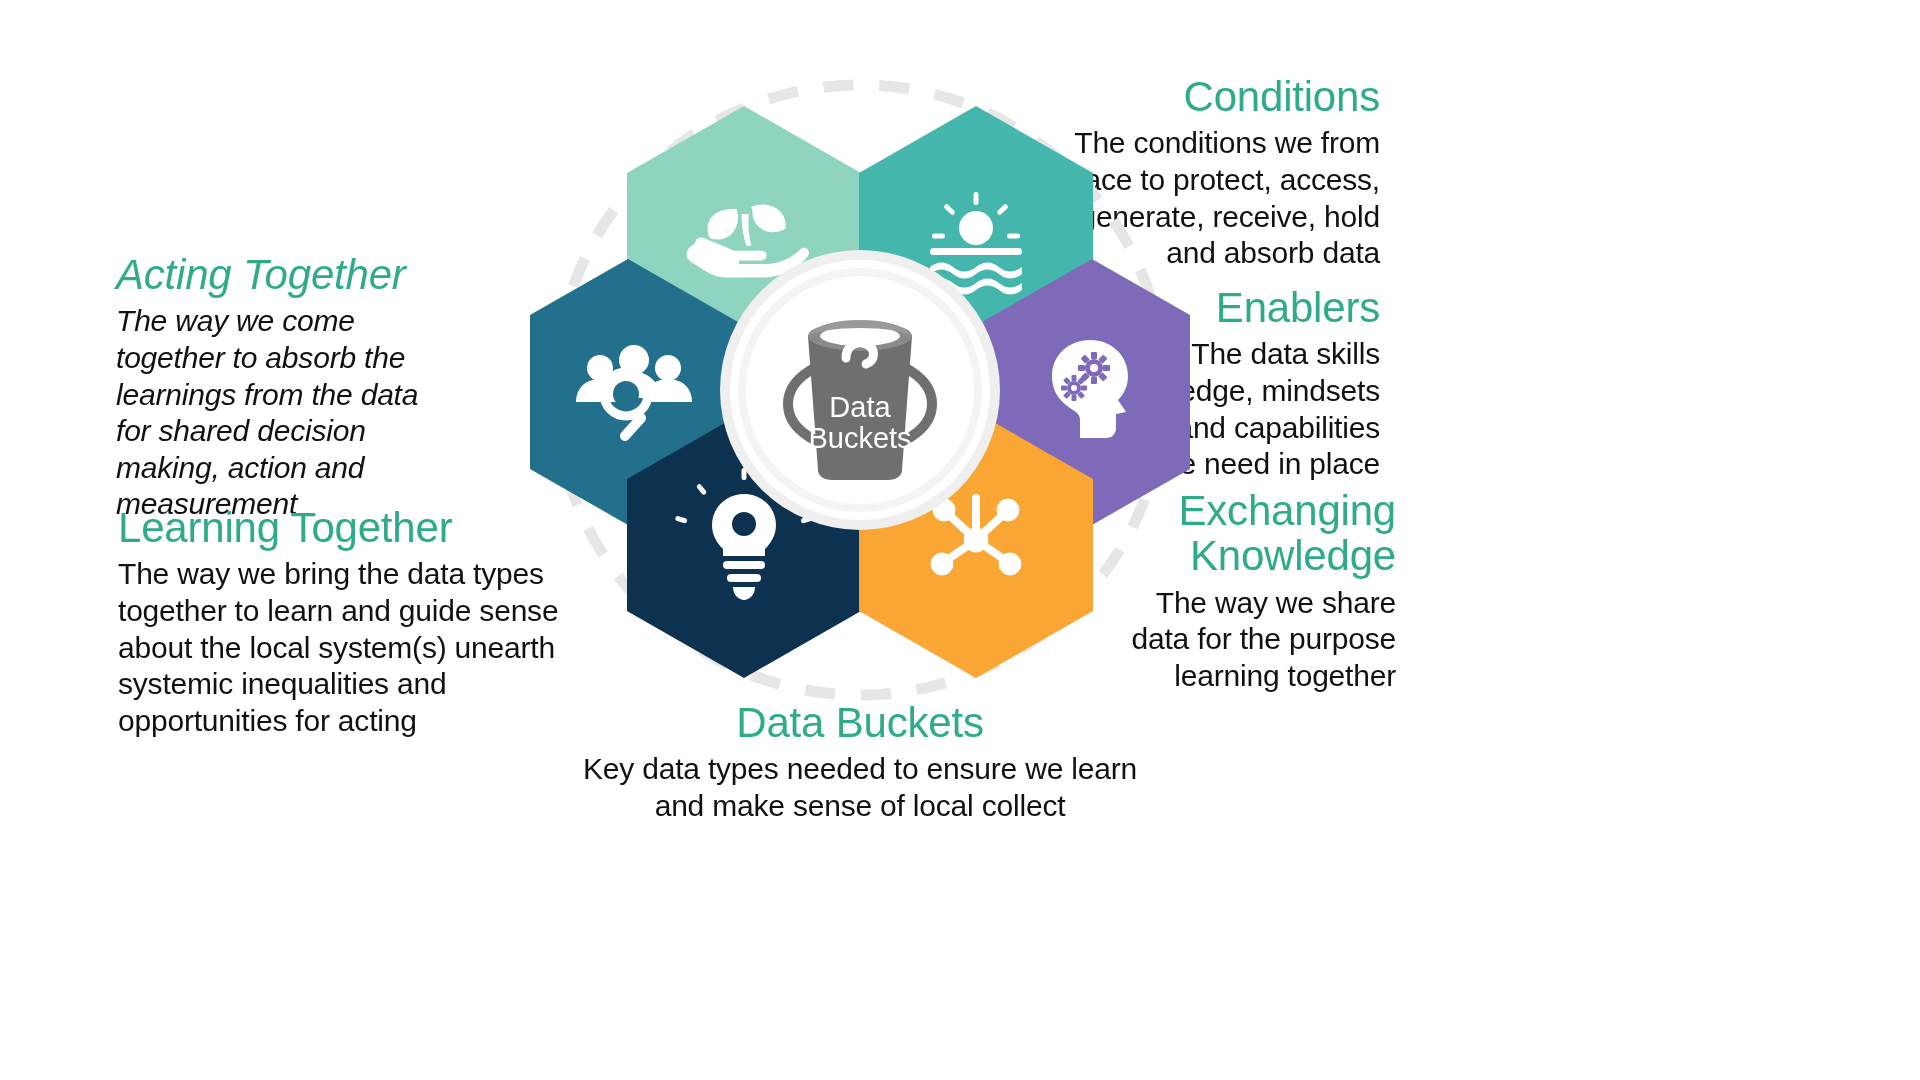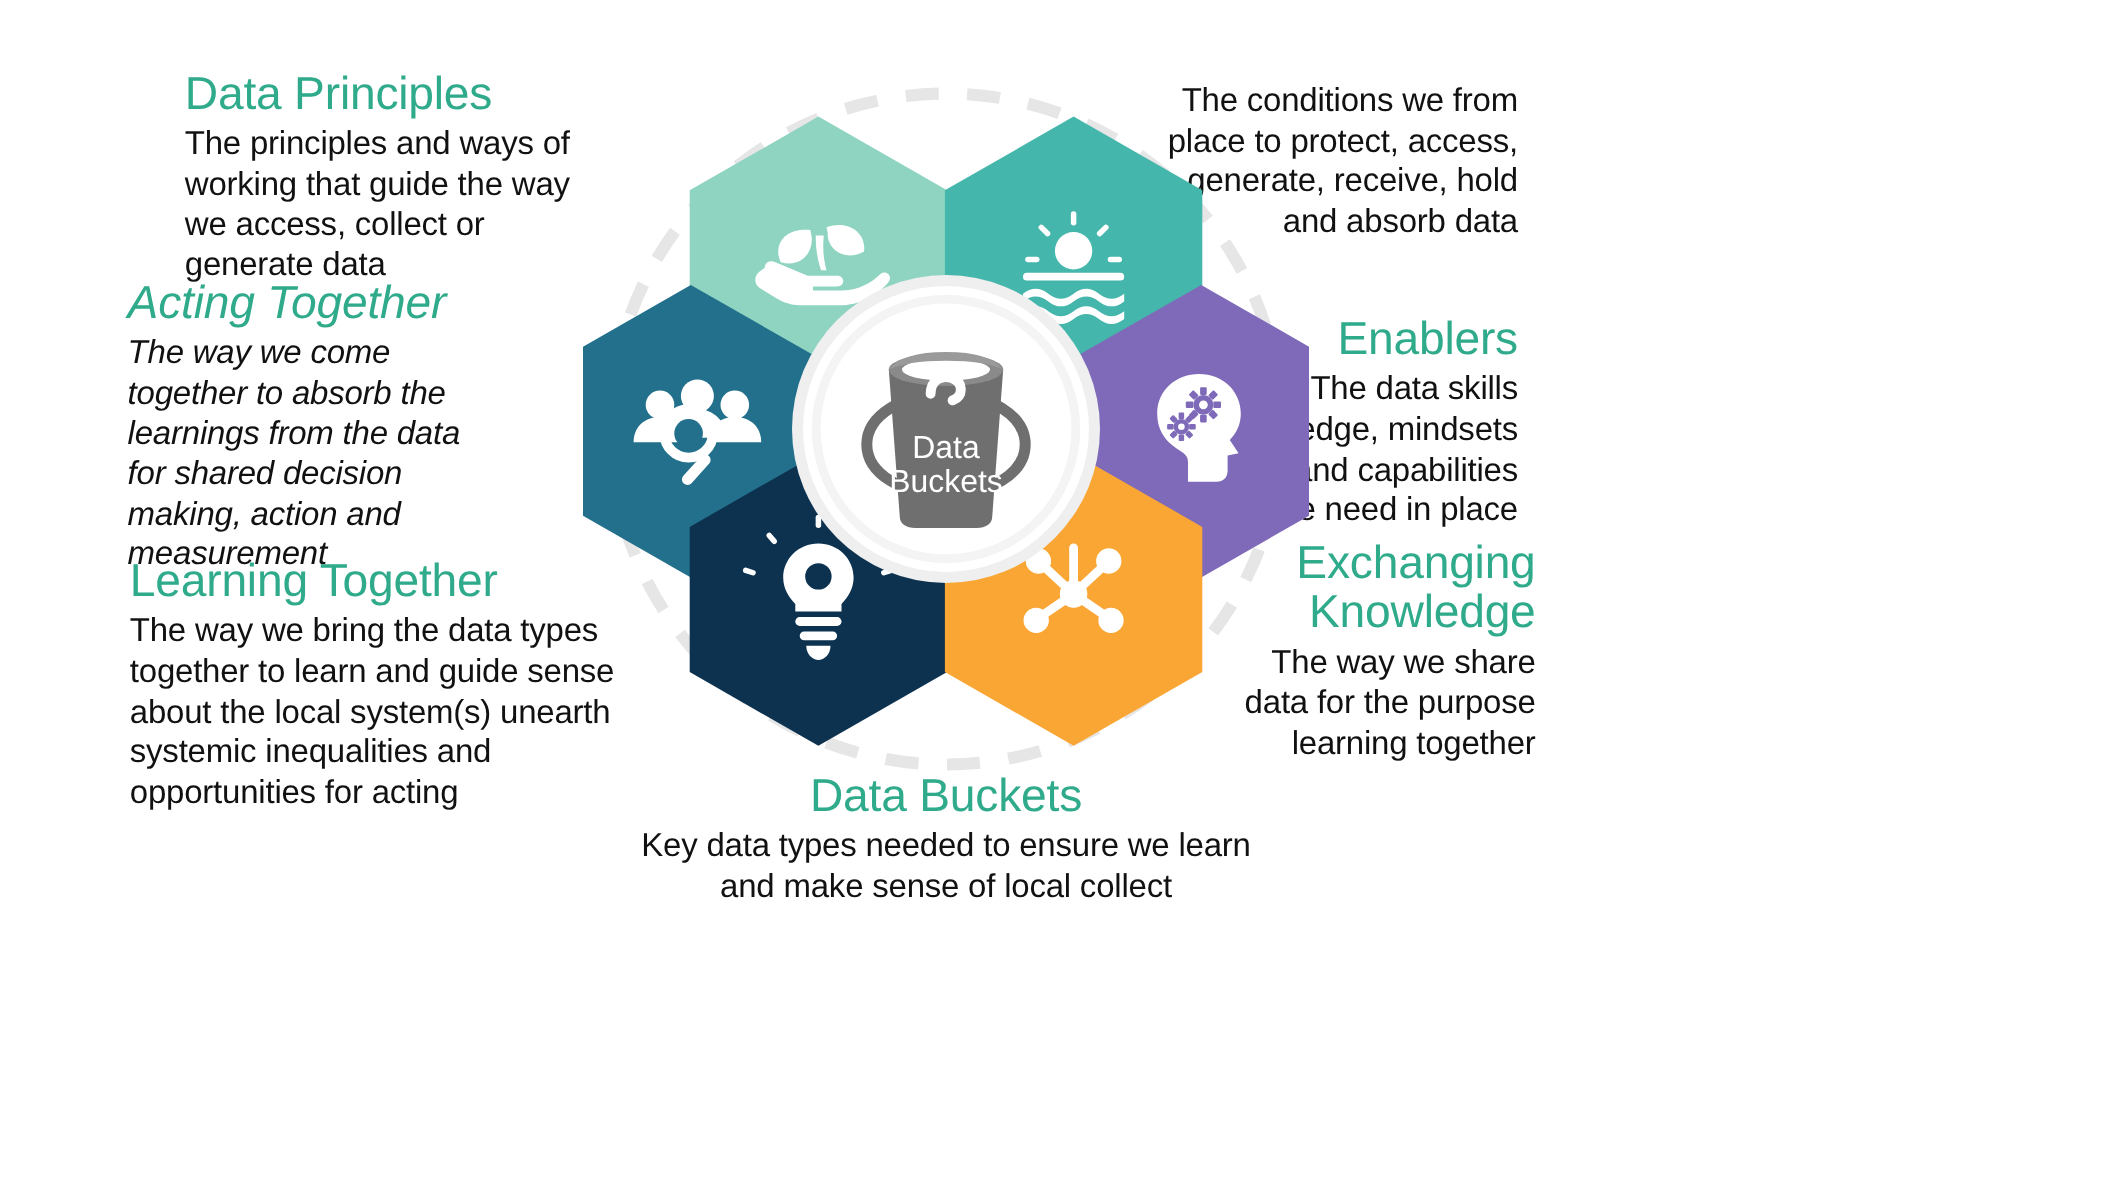--- a/index.html
+++ b/index.html
@@ -57,27 +57,20 @@
     line-height: 1.06;
     font-weight: 400;
     white-space: pre-line;
   }
 </style>
 </head>
 <body>
 
 <div id="stage">
 
-  <div class="block left" style="left:168px; top:62px; width:400px;">
-    <h2>Data Principles</h2>
-    <p>The principles and ways of
-working that guide the way
-we access, collect or
-generate data</p>
-  </div>
 
   <div class="block left" style="left:116px; top:252px; width:420px;font-style:italic;">
     <h2>Acting Together</h2>
     <p>The way we come
 together to absorb the
 learnings from the data
 for shared decision
 making, action and
 measurement</p>
   </div>
@@ -85,20 +78,21 @@
   <div class="block left" style="left:118px; top:505px; width:450px;">
     <h2>Learning Together</h2>
     <p>The way we bring the data types
 together to learn and guide sense
 about the local system(s) unearth
 systemic inequalities and
 opportunities for acting</p>
   </div>
 
   <div class="block right" style="right:540px; top:74px; width:420px;">
+    <h2>Conditions</h2>
     <p>The conditions we from
 place to protect, access,
 generate, receive, hold
 and absorb data</p>
   </div>
 
   <div class="block right" style="right:540px; top:285px; width:420px;">
     <h2>Enablers</h2>
     <p>The data skills
 knowledge, mindsets

